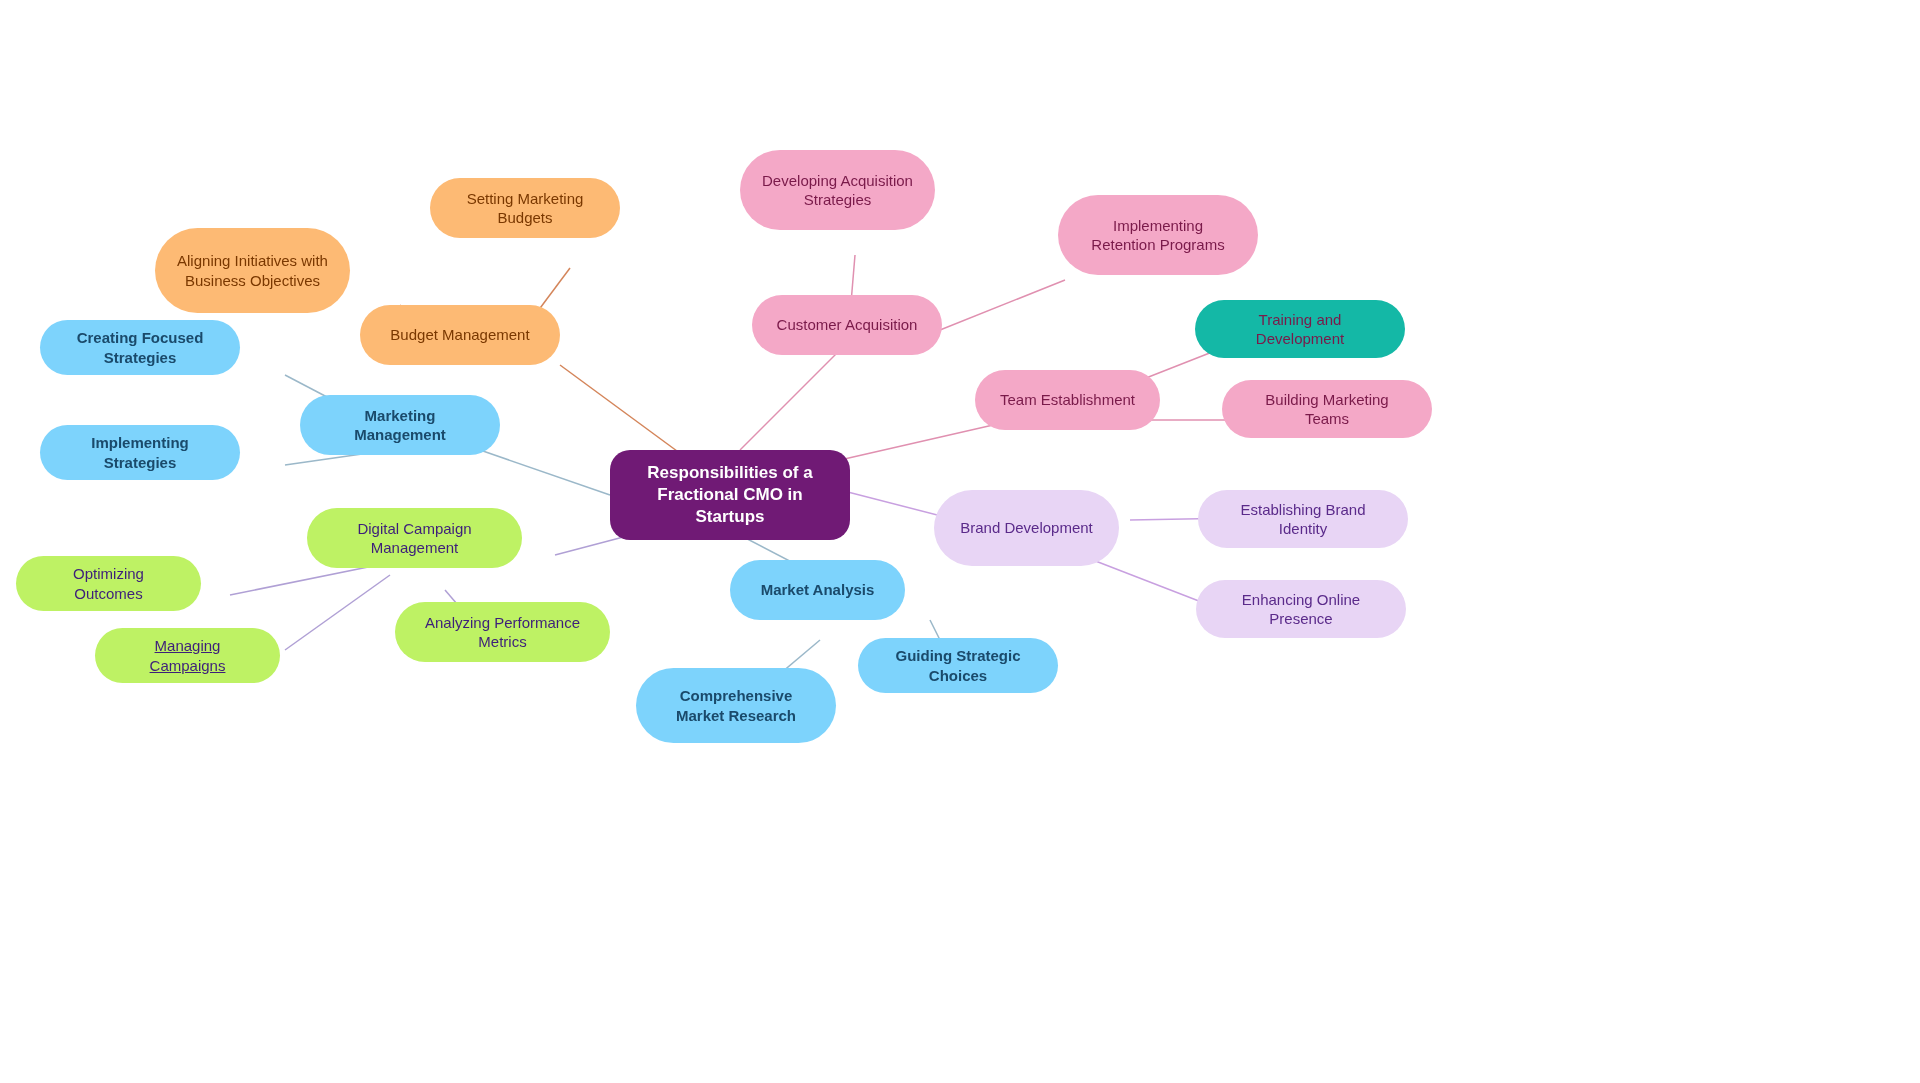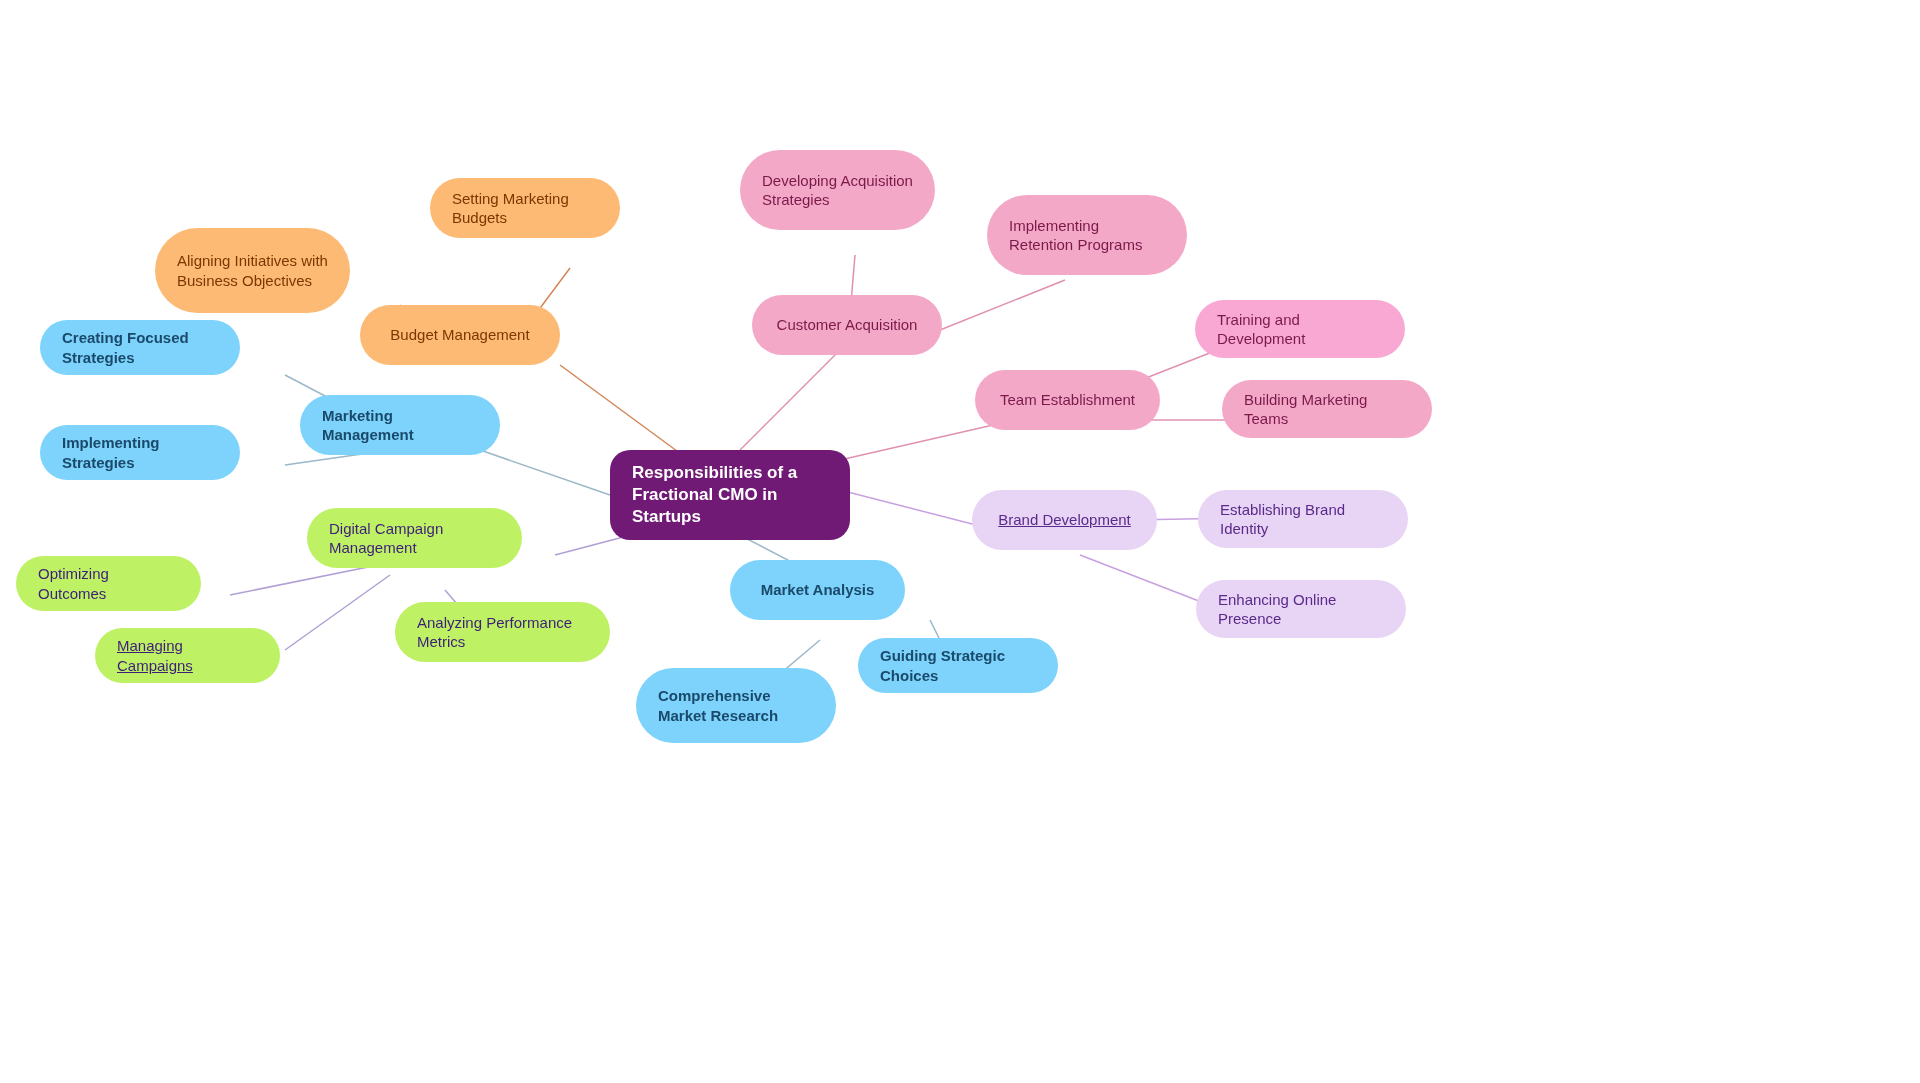--- a/index.html
+++ b/index.html
@@ -17,21 +17,21 @@
       width: 1920px;
       height: 1083px;
       pointer-events: none;
     }
     .node {
       position: absolute;
       border-radius: 50px;
       display: flex;
       align-items: center;
       justify-content: center;
-      text-align: left;
+      text-align: center;
       font-size: 15px;
       font-weight: 500;
       padding: 14px 22px;
       line-height: 1.3;
       cursor: default;
     }
     .node-center {
       background: #701a75;
       color: #ffffff;
       font-size: 17px;
@@ -51,21 +51,21 @@
     }
     .node-purple {
       background: #bef264;
       color: #3d1f7a;
     }
     .node-pink {
       background: #f4a8c7;
       color: #7a1a4a;
     }
     .node-pink-light {
-      background: #f9a8d4;
+      background: #14b8a6;
       color: #7a1a4a;
     }
     .node-lavender {
       background: #e8d5f5;
       color: #5a2a8a;
     }
   </style>
 </head>
 <body>
 
@@ -141,25 +141,25 @@
 <div class="node node-purple" style="left: 395px; top: 602px; width: 215px; height: 60px;">Analyzing Performance Metrics</div>
 
 <div class="node node-purple" style="left: 16px; top: 556px; width: 185px; height: 55px;">Optimizing Outcomes</div>
 
 <div class="node node-purple" style="left: 95px; top: 628px; width: 185px; height: 55px; text-decoration: underline;">Managing Campaigns</div>
 
 <div class="node node-pink" style="left: 752px; top: 295px; width: 190px; height: 60px;">Customer Acquisition</div>
 
 <div class="node node-pink" style="left: 740px; top: 150px; width: 195px; height: 80px;">Developing Acquisition Strategies</div>
 
-<div class="node node-pink" style="left: 987px; top: 195px; width: 200px; height: 80px;">Implementing Retention Programs</div>
+<div class="node node-pink" style="left: 1058px; top: 195px; width: 200px; height: 80px;">Implementing Retention Programs</div>
 
 <div class="node node-pink" style="left: 975px; top: 370px; width: 185px; height: 60px;">Team Establishment</div>
 
 <div class="node node-pink-light" style="left: 1195px; top: 300px; width: 210px; height: 58px;">Training and Development</div>
 
 <div class="node node-pink" style="left: 1222px; top: 380px; width: 210px; height: 58px;">Building Marketing Teams</div>
 
-<div class="node node-lavender" style="left: 972px; top: 490px; width: 185px; height: 60px; text-decoration: underline;">Brand Development</div>
+<div class="node node-lavender" style="left: 934px; top: 490px; width: 185px; height: 76px;">Brand Development</div>
 
 <div class="node node-lavender" style="left: 1198px; top: 490px; width: 210px; height: 58px;">Establishing Brand Identity</div>
 
 <div class="node node-lavender" style="left: 1196px; top: 580px; width: 210px; height: 58px;">Enhancing Online Presence</div>
 
 </body></html>

